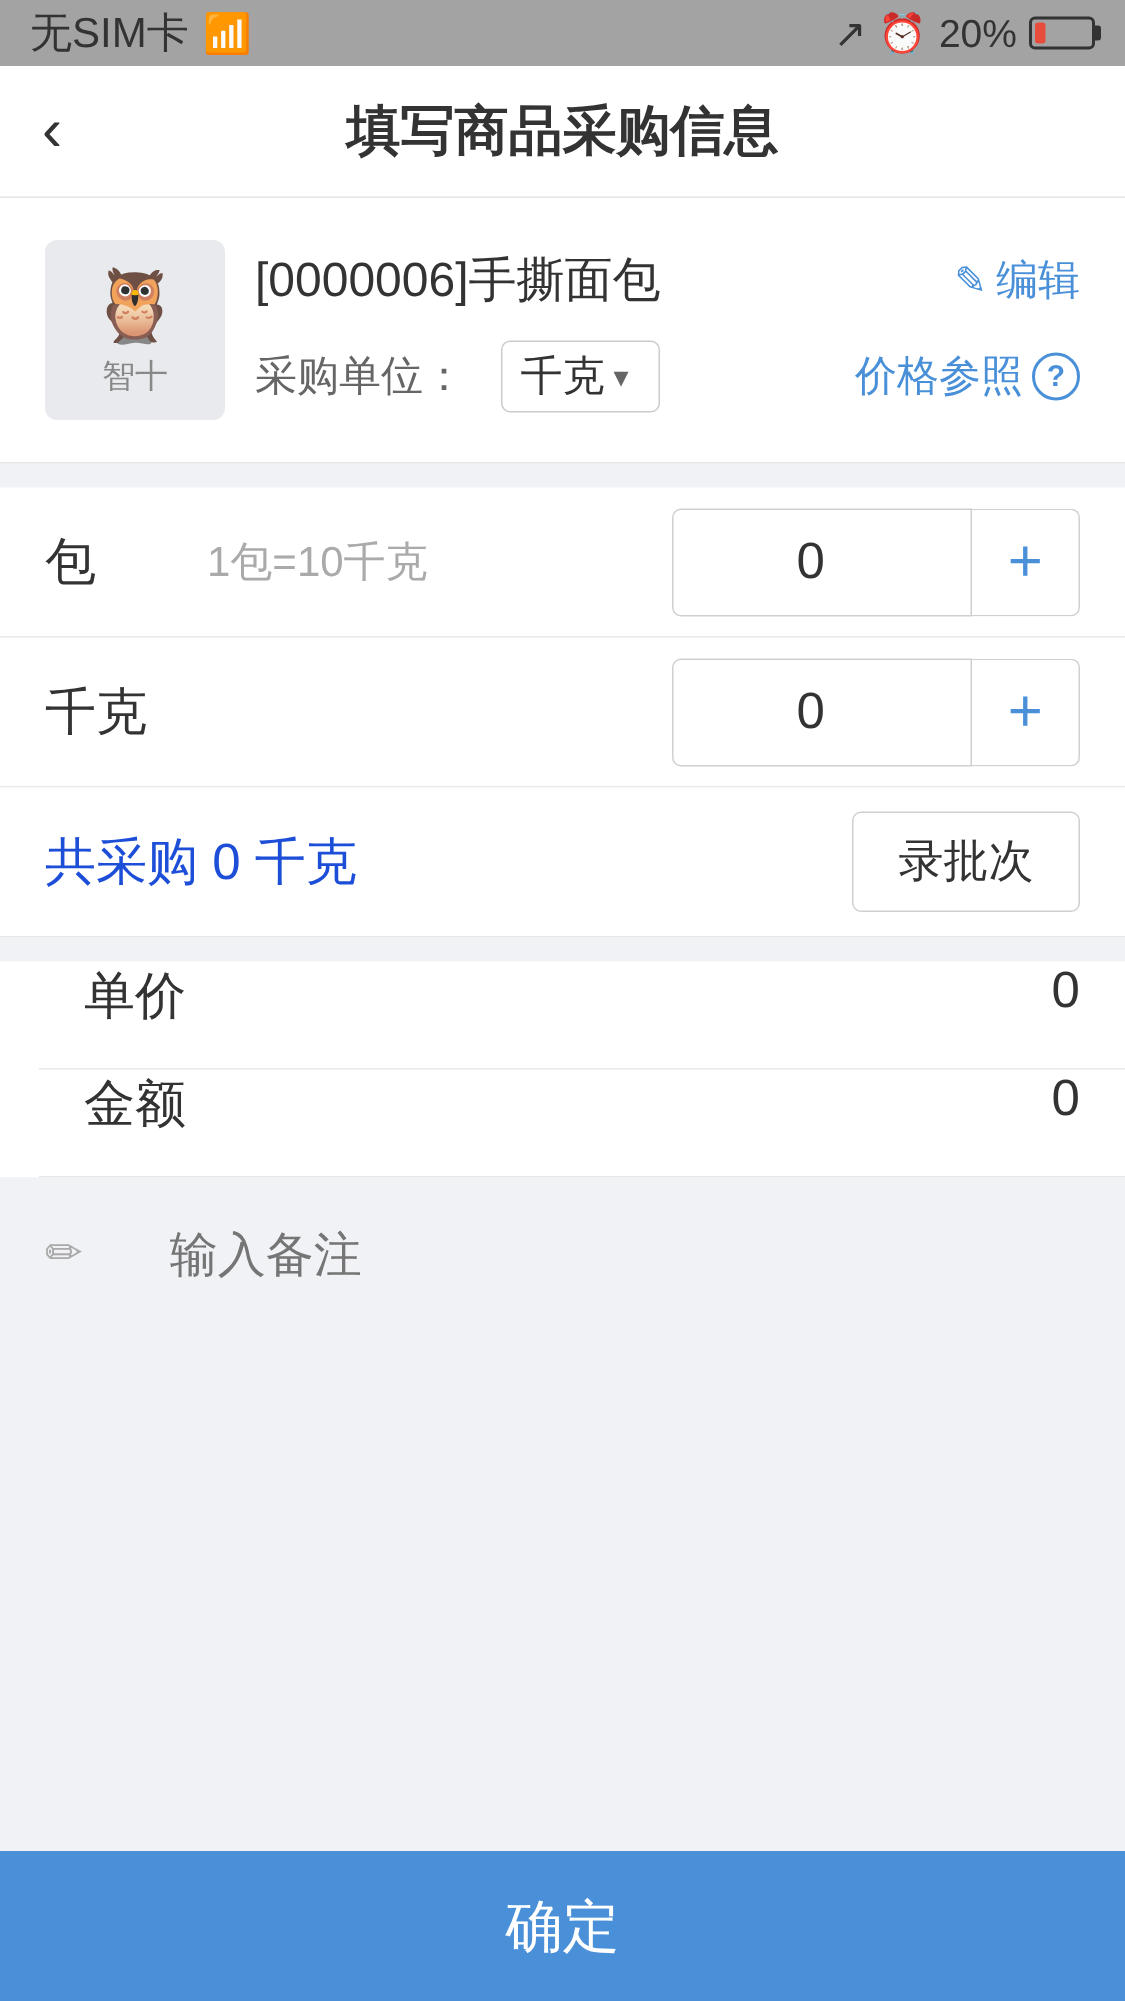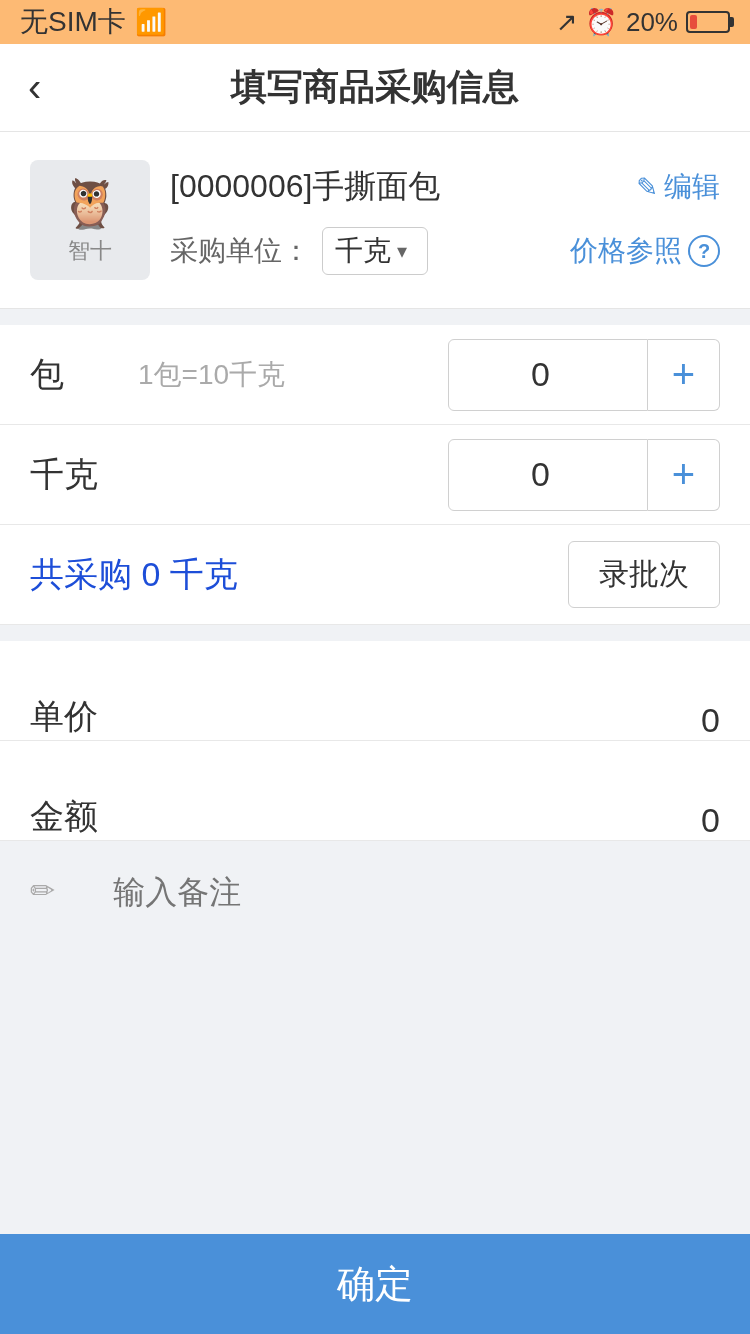--- a/index.html
+++ b/index.html
@@ -10,21 +10,21 @@
       font-family: -apple-system, "PingFang SC", "Helvetica Neue", Arial, sans-serif;
       background: #f0f2f5;
       font-size: 32px;
       color: #333;
     }
 
     
     .status-bar {
       width: 750px;
       height: 44px;
-      background: #fdba74;
+      background: #a3a3a3;
       display: flex;
       align-items: center;
       justify-content: space-between;
       padding: 0 20px;
       font-size: 28px;
       font-weight: 500;
     }
     .status-left {
       display: flex;
       align-items: center;
@@ -153,21 +153,21 @@
     .edit-icon { font-size: 26px; }
     .purchase-unit-row {
       display: flex;
       align-items: center;
       justify-content: space-between;
       margin-top: 18px;
     }
     .purchase-unit-left {
       display: flex;
       align-items: center;
-      gap: 12px;
+      gap: 24px;
     }
     .unit-label {
       font-size: 28px;
       color: #666;
     }
     .unit-select {
       border: 1px solid #ccc;
       border-radius: 6px;
       padding: 4px 20px 4px 12px;
       font-size: 28px;
@@ -287,25 +287,26 @@
       cursor: pointer;
     }
 
     
     .info-section {
       background: #fff;
       margin-top: 0;
     }
     .info-row {
       display: flex;
-      align-items: flex-end;
+      align-items: flex-start;
       justify-content: space-between;
       padding: 0 30px;
-      height: 100px;
+      height: 72px;
       border-bottom: 1px solid #e8e8e8;
+      margin-left: 26px;
     }
     .info-label {
       font-size: 34px;
       color: #333;
     }
     .info-value {
       font-size: 34px;
       color: #333;
     }
 

